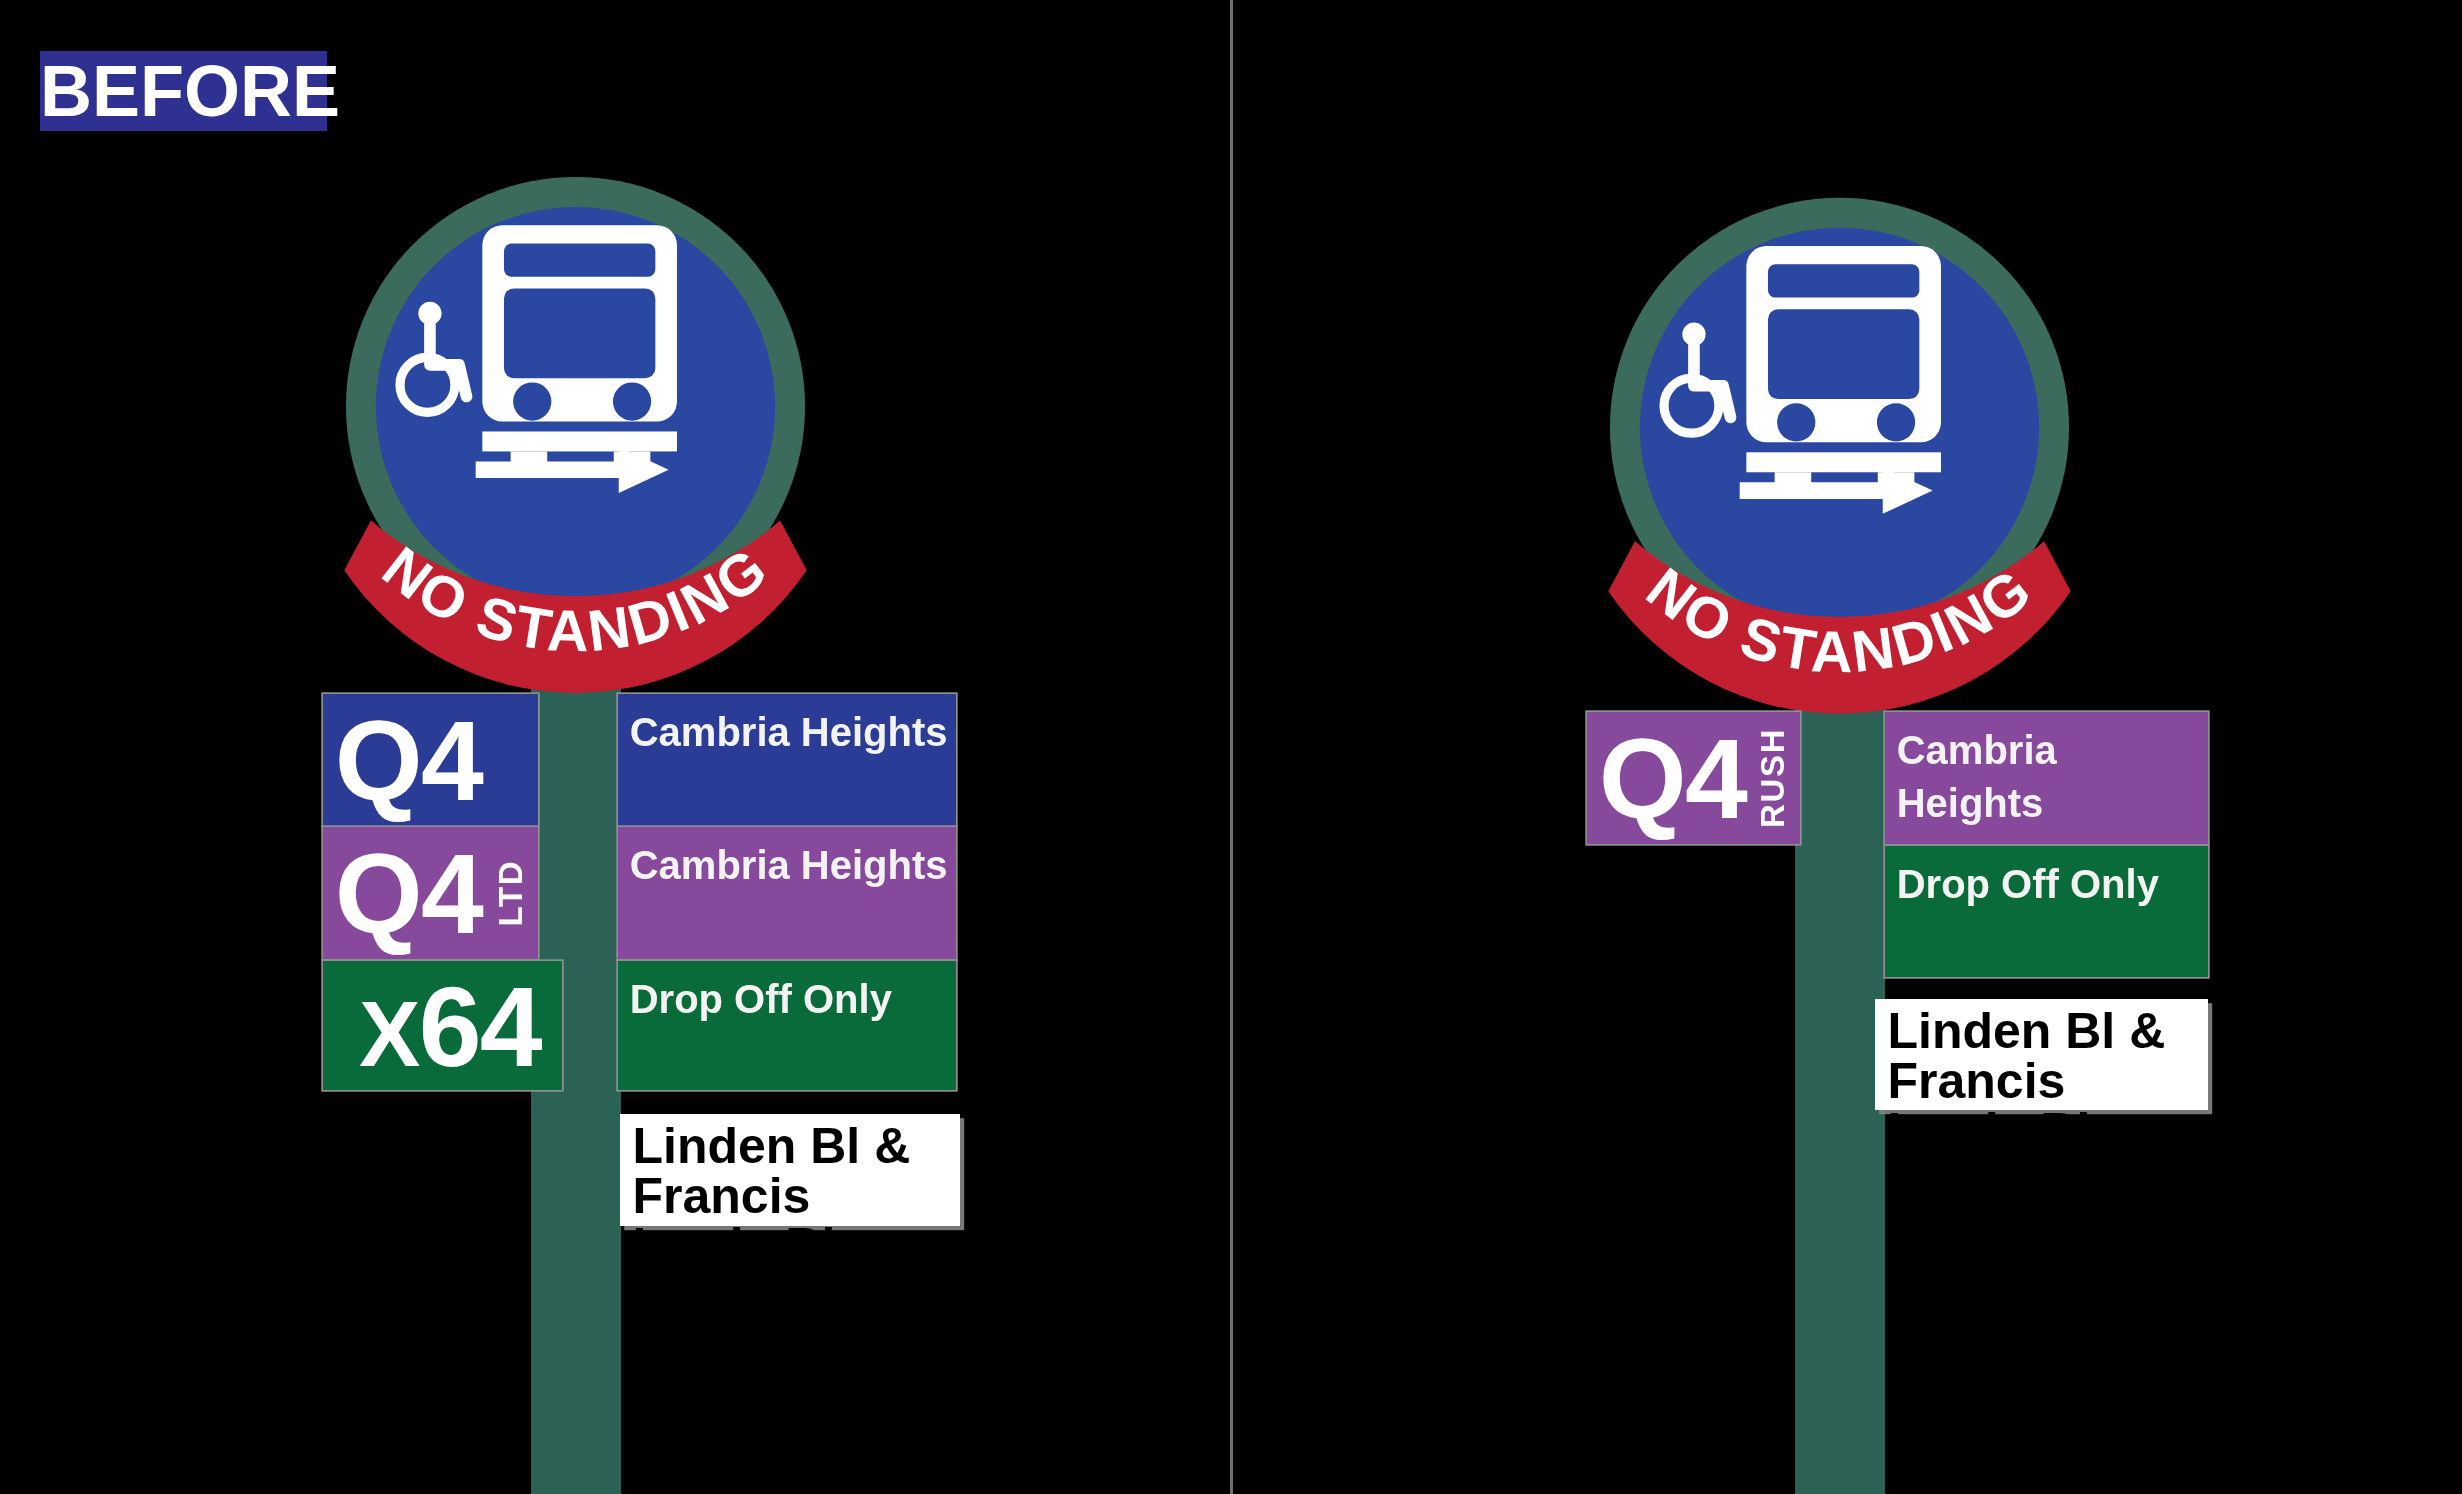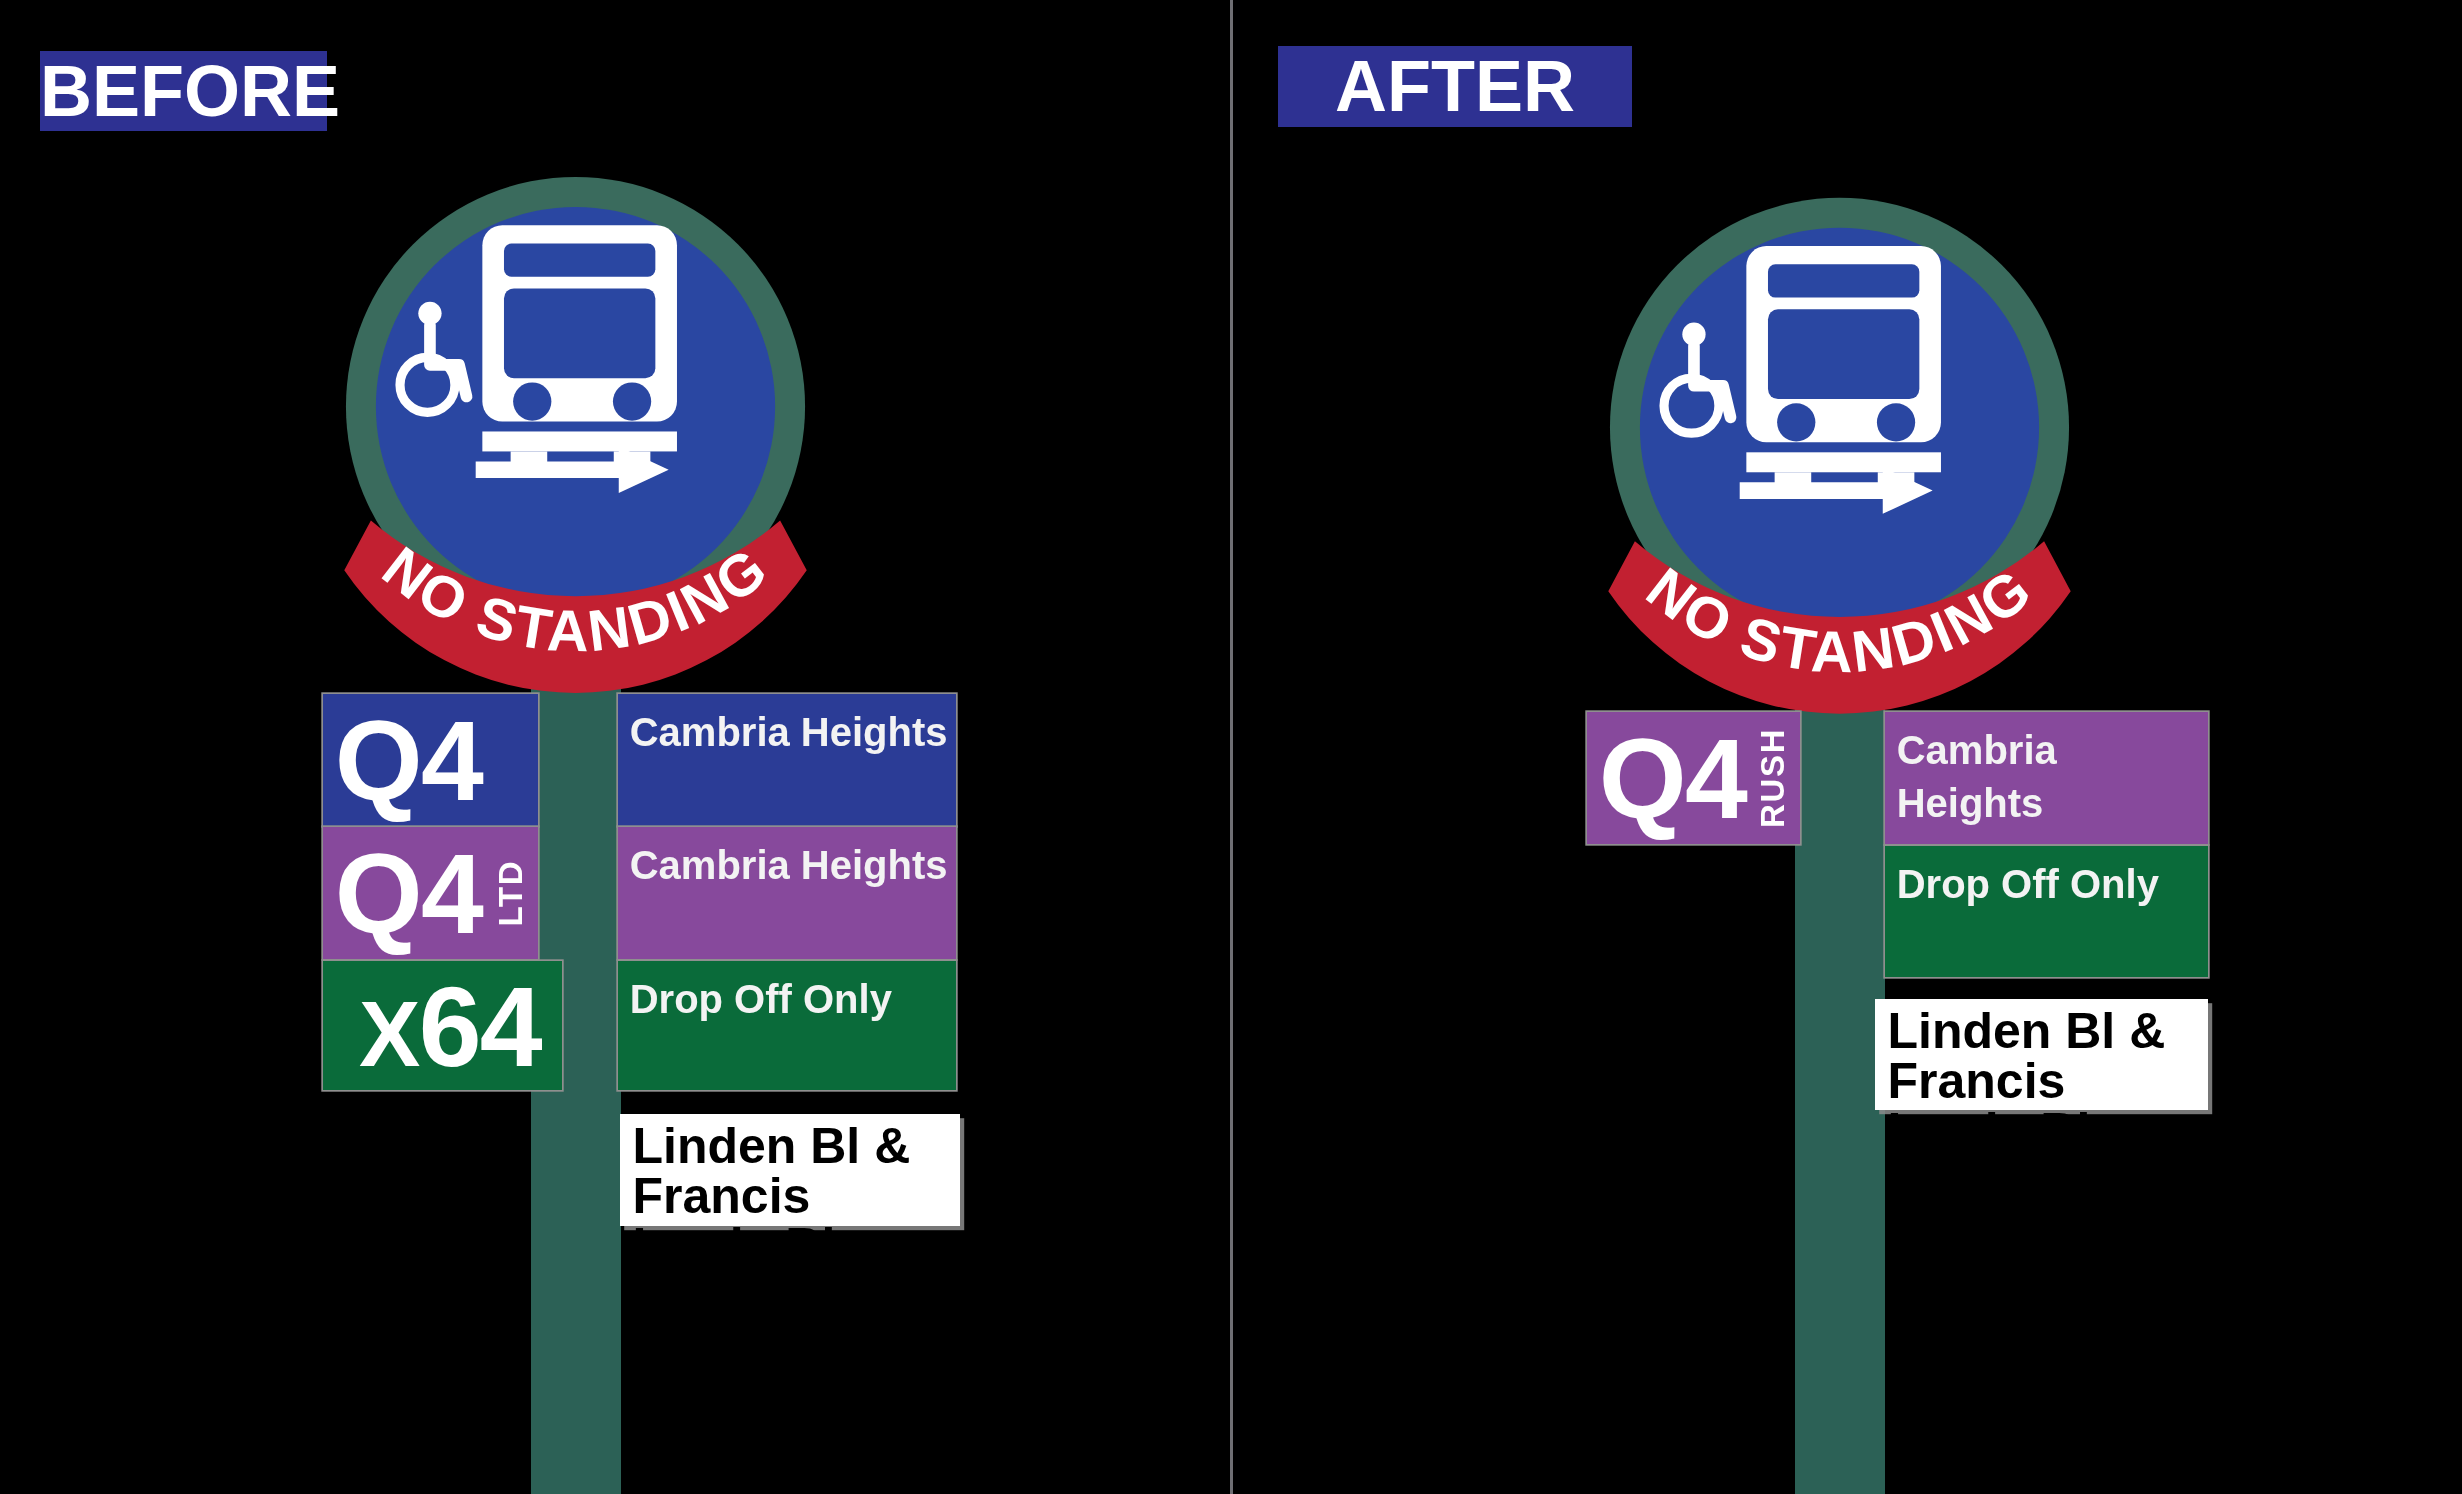--- a/index.html
+++ b/index.html
@@ -35,21 +35,20 @@
   svg text{font-family:"Liberation Sans","DejaVu Sans",sans-serif;font-weight:bold;}
 </style>
 </head>
 <body>
 
 <div class="canvas">
 
   <div class="divider" style="left:1230px;"></div>
 
   <div class="phase-label" style="left:40px;top:43px;width:287px;height:80px;line-height:80px;margin-top:8px;">BEFORE</div>
-  <div class="phase-label" style="left:1278px;top:46px;width:354px;height:81px;line-height:81px;">AFTER</div>
 
   <div class="pole" style="left:531px;top:549px;height:945px;"></div>
 
   <svg class="head-svg" style="left:316px;top:125px;" width="524" height="583" viewBox="380 150 630 700">
     <g transform="translate(692,488)">
       <circle r="276" fill="var(--ring-green)"></circle>
       <circle r="240" fill="var(--circle-blue)"></circle>
       <g>
         <rect x="-112" y="-218" width="234" height="236" rx="24" fill="#fff"></rect>
         <rect x="-86" y="-196" width="182" height="40" rx="9" fill="var(--circle-blue)"></rect>

